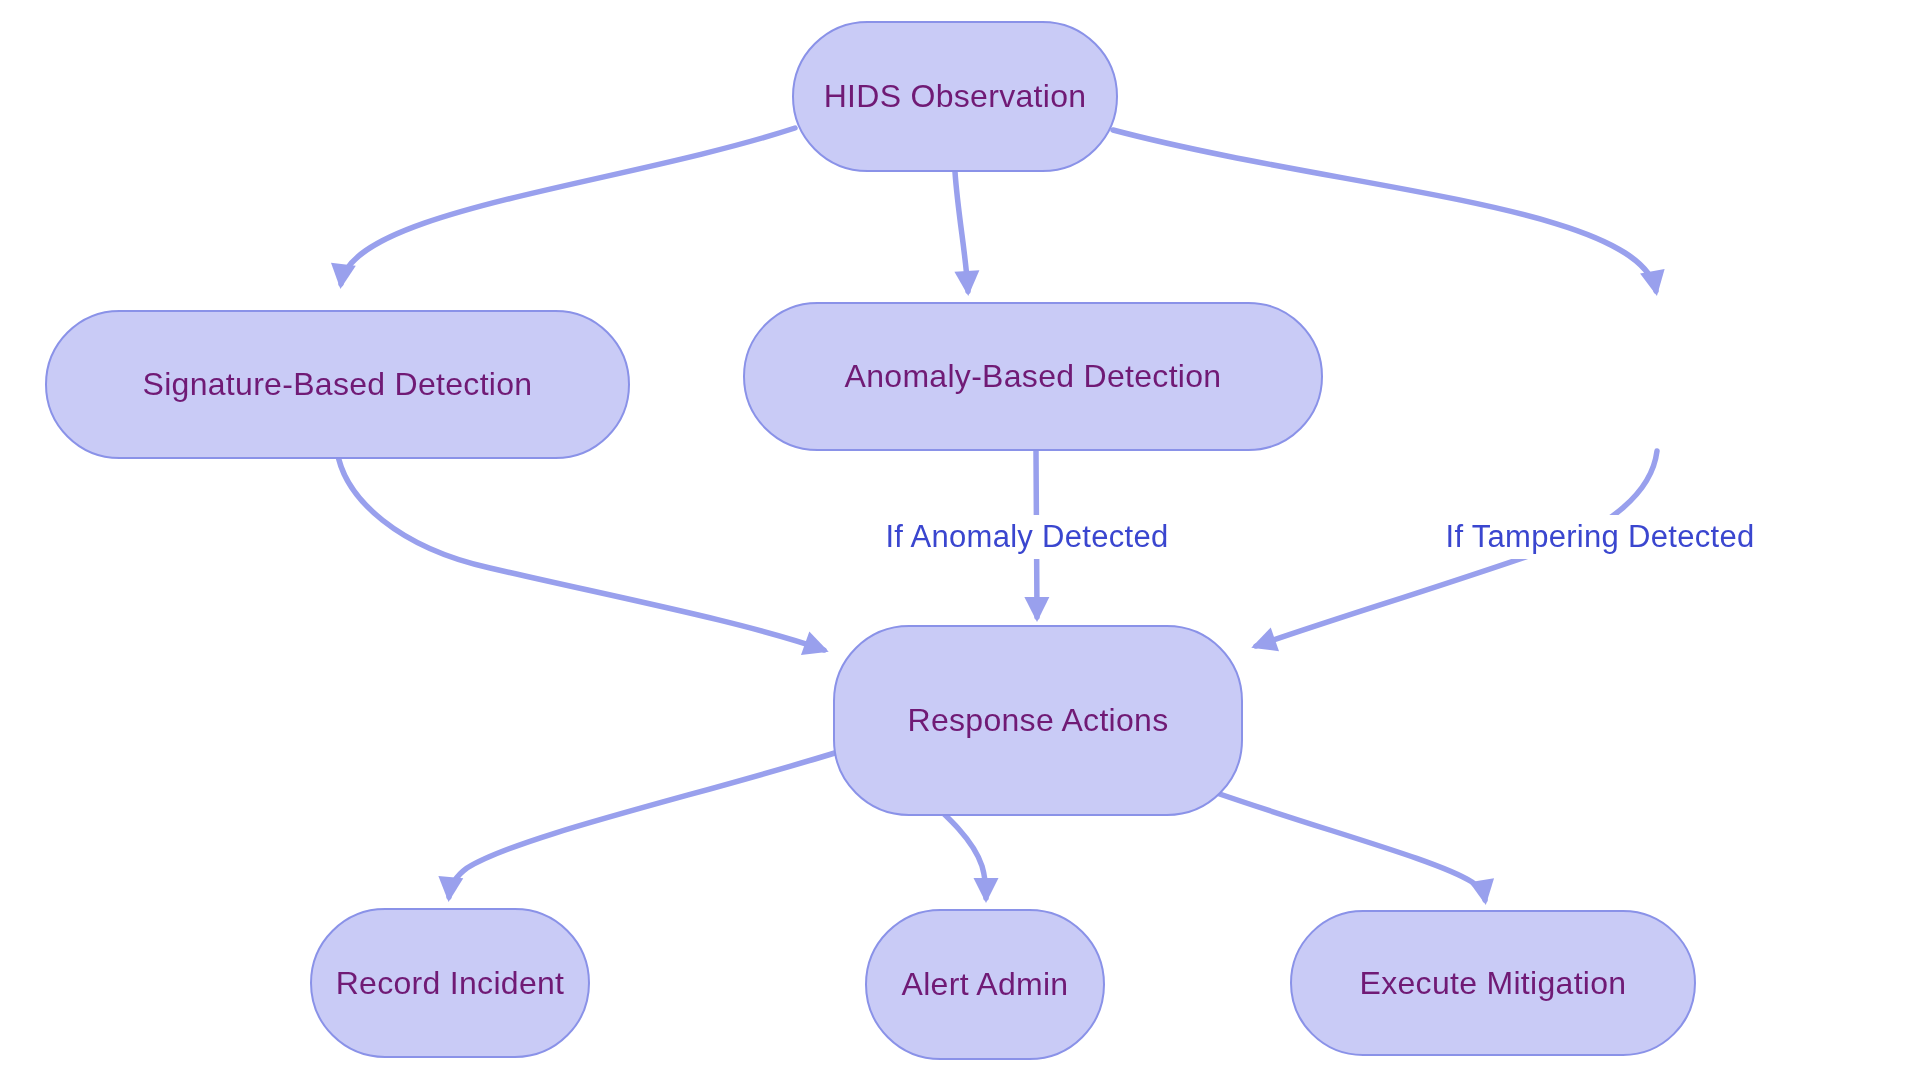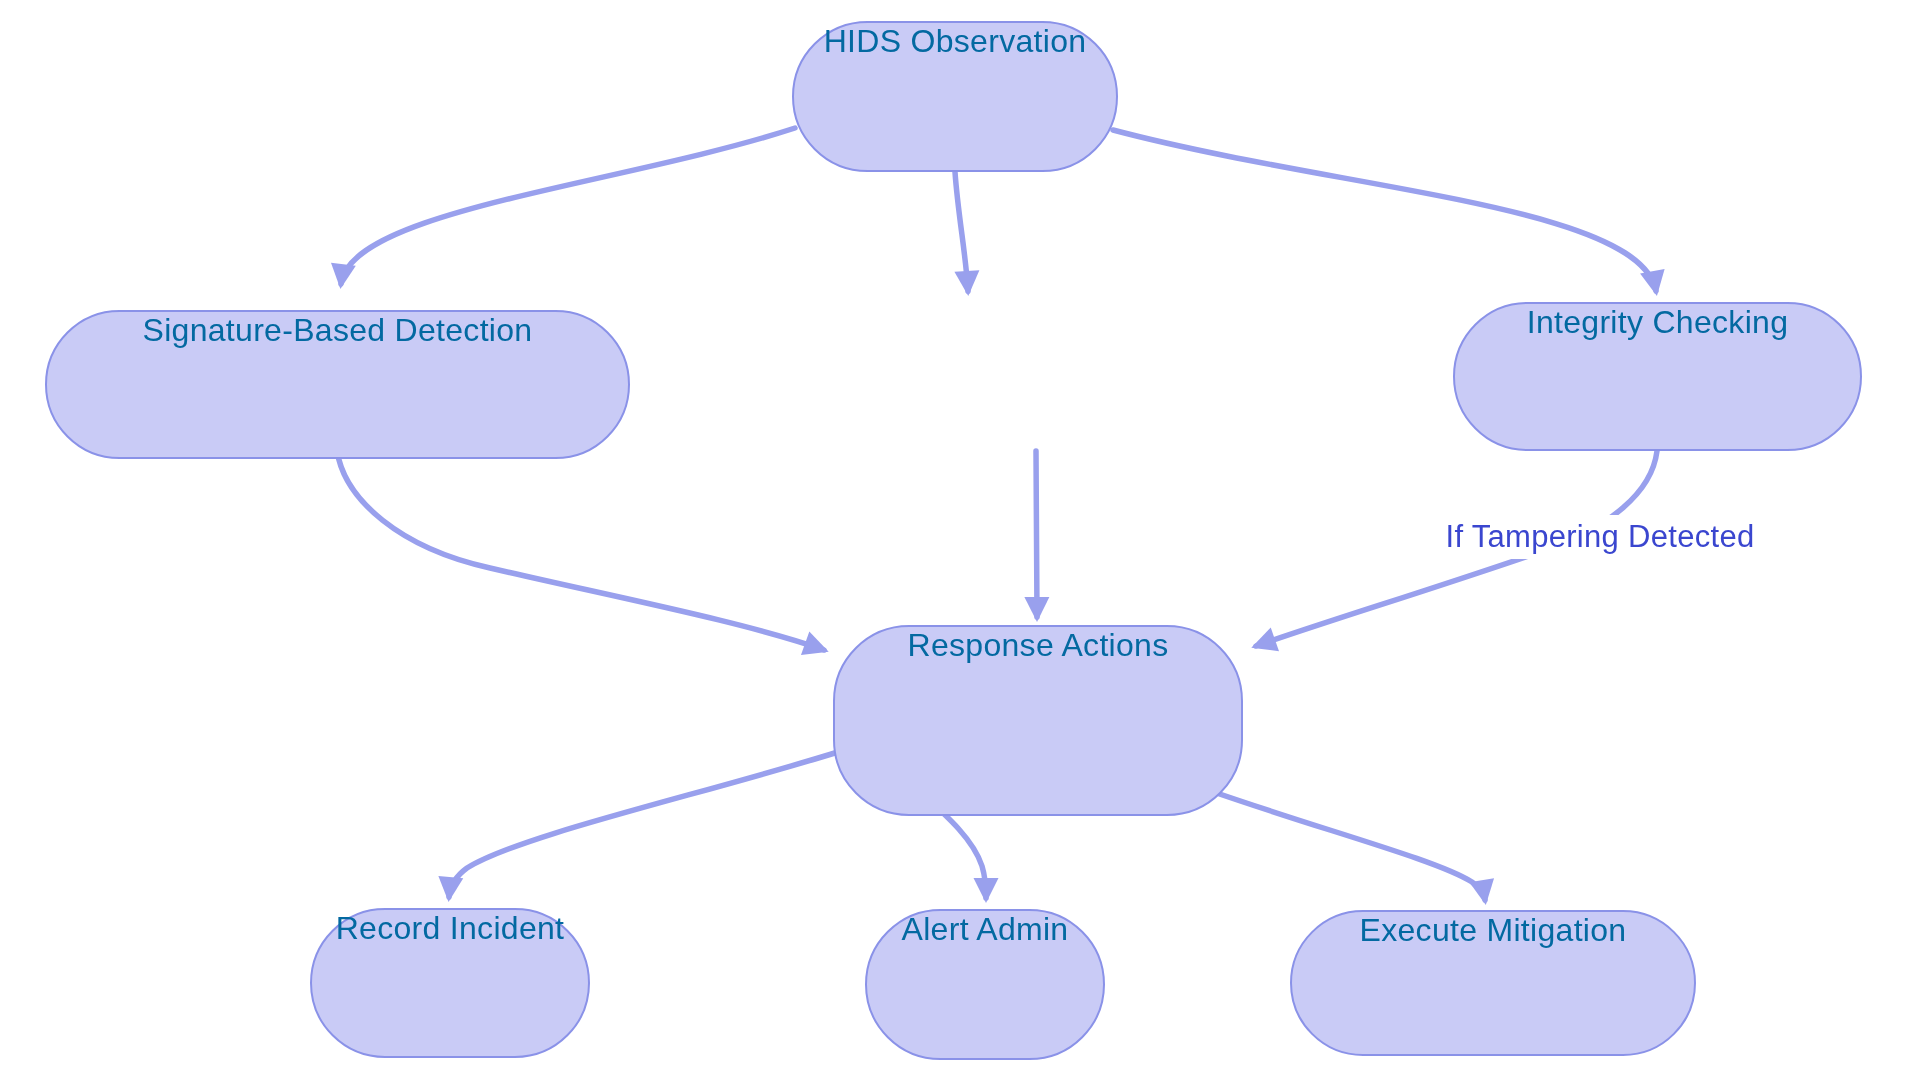--- a/index.html
+++ b/index.html
@@ -27,23 +27,23 @@
     stroke-width: 5.5;
     stroke-linecap: round;
   }
   .node {
     position: absolute;
     box-sizing: border-box;
     background: #c9cbf6;
     border: 2.5px solid #8a92e8;
     border-radius: 76px;
     display: flex;
-    align-items: flex-start;
+    align-items: center;
     justify-content: center;
-    color: #0369a1;
+    color: #701a75;
     font-size: 32px;
     letter-spacing: 0.3px;
     white-space: nowrap;
     z-index: 2;
   }
   .edge-label {
     position: absolute;
     transform: translate(-50%, -50%);
     background: #ffffff;
     padding: 4px 10px;
@@ -69,34 +69,35 @@
     <path class="edge" d="M 955 172 C 958 215, 966 255, 968 291" marker-end="url(#arrow)"></path>
     <path class="edge" d="M 1113 130 C 1340 190, 1640 205, 1656 291" marker-end="url(#arrow)"></path>
     <path class="edge" d="M 337 451 C 345 500, 400 548, 490 568 C 610 596, 745 622, 824 650" marker-end="url(#arrow)"></path>
     <path class="edge" d="M 1036 451 L 1037 617" marker-end="url(#arrow)"></path>
     <path class="edge" d="M 1657 451 C 1652 492, 1610 528, 1540 552 C 1430 590, 1330 620, 1256 646" marker-end="url(#arrow)"></path>
     <path class="edge" d="M 838 752 C 700 795, 520 835, 467 868 C 456 876, 450 886, 449 897" marker-end="url(#arrow)"></path>
     <path class="edge" d="M 903 776 C 942 812, 972 836, 982 866 C 985 876, 986 886, 986 898" marker-end="url(#arrow)"></path>
     <path class="edge" d="M 1155 771 C 1290 822, 1430 856, 1472 882 C 1480 888, 1484 894, 1485 900" marker-end="url(#arrow)"></path>
   </svg>
 
+  <span class="edge-label" style="left:1027px; top:537px;">If Anomaly Detected</span>
   <span class="edge-label" style="left:1600px; top:537px;">If Tampering Detected</span>
 
   <div class="node" style="left:792px; top:21px; width:326px; height:151px;">
     <span>HIDS Observation</span>
   </div>
 
   <div class="node" style="left:45px; top:302px; width:585px; height:149px;margin-top:8px;">
     <span>Signature-Based Detection</span>
   </div>
 
+  <div class="node" style="left:743px; top:302px; width:580px; height:149px;">
+    <span>Anomaly-Based Detection</span>
+  </div>
 
-  <div class="node" style="left:1453px; top:302px; width:409px; height:149px;">
-    <span>Integrity Checking</span>
-  </div>
 
   <div class="node" style="left:833px; top:625px; width:410px; height:191px;">
     <span>Response Actions</span>
   </div>
 
   <div class="node" style="left:310px; top:908px; width:280px; height:150px;">
     <span>Record Incident</span>
   </div>
 
   <div class="node" style="left:865px; top:909px; width:240px; height:151px;">

